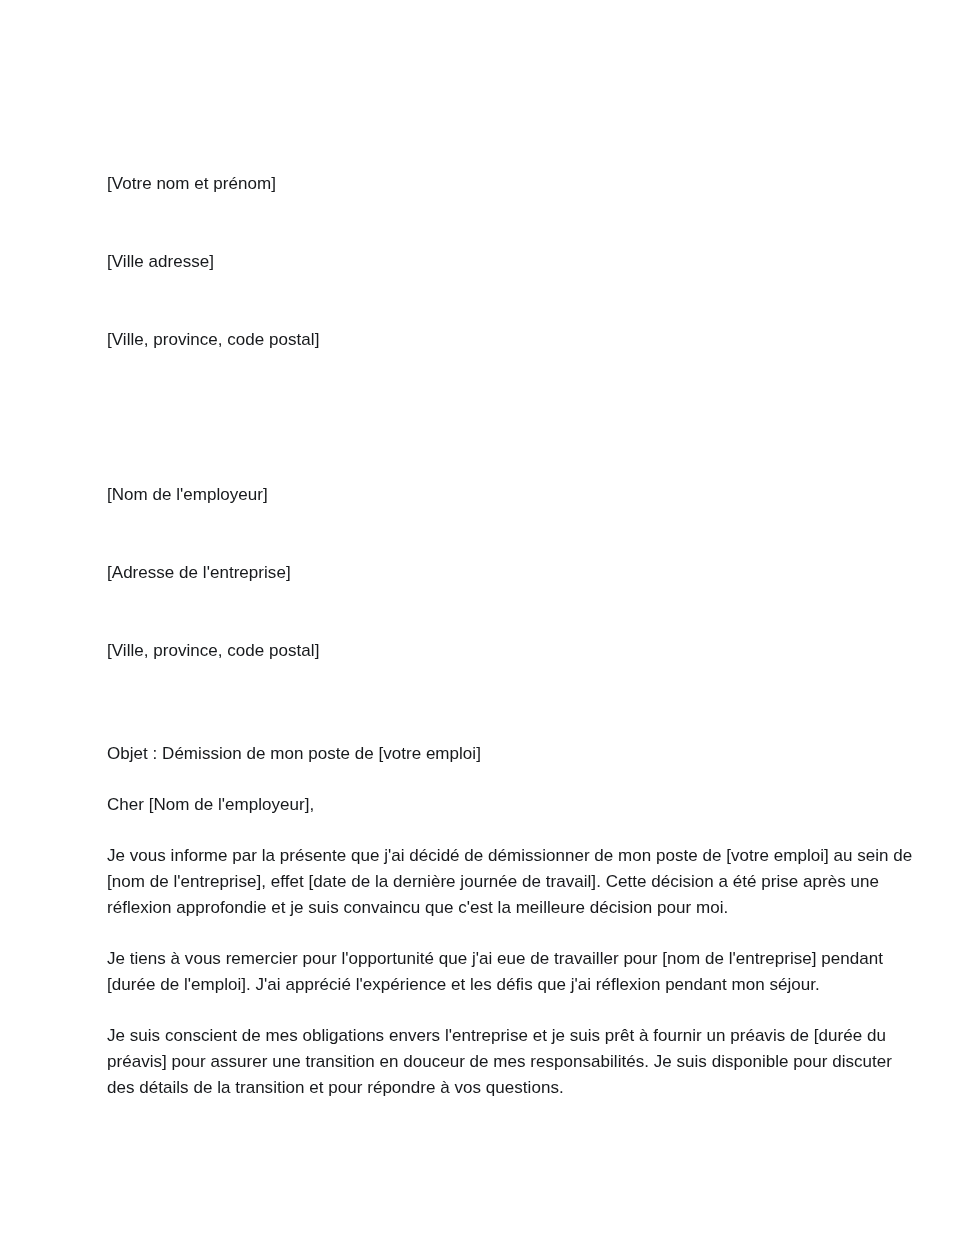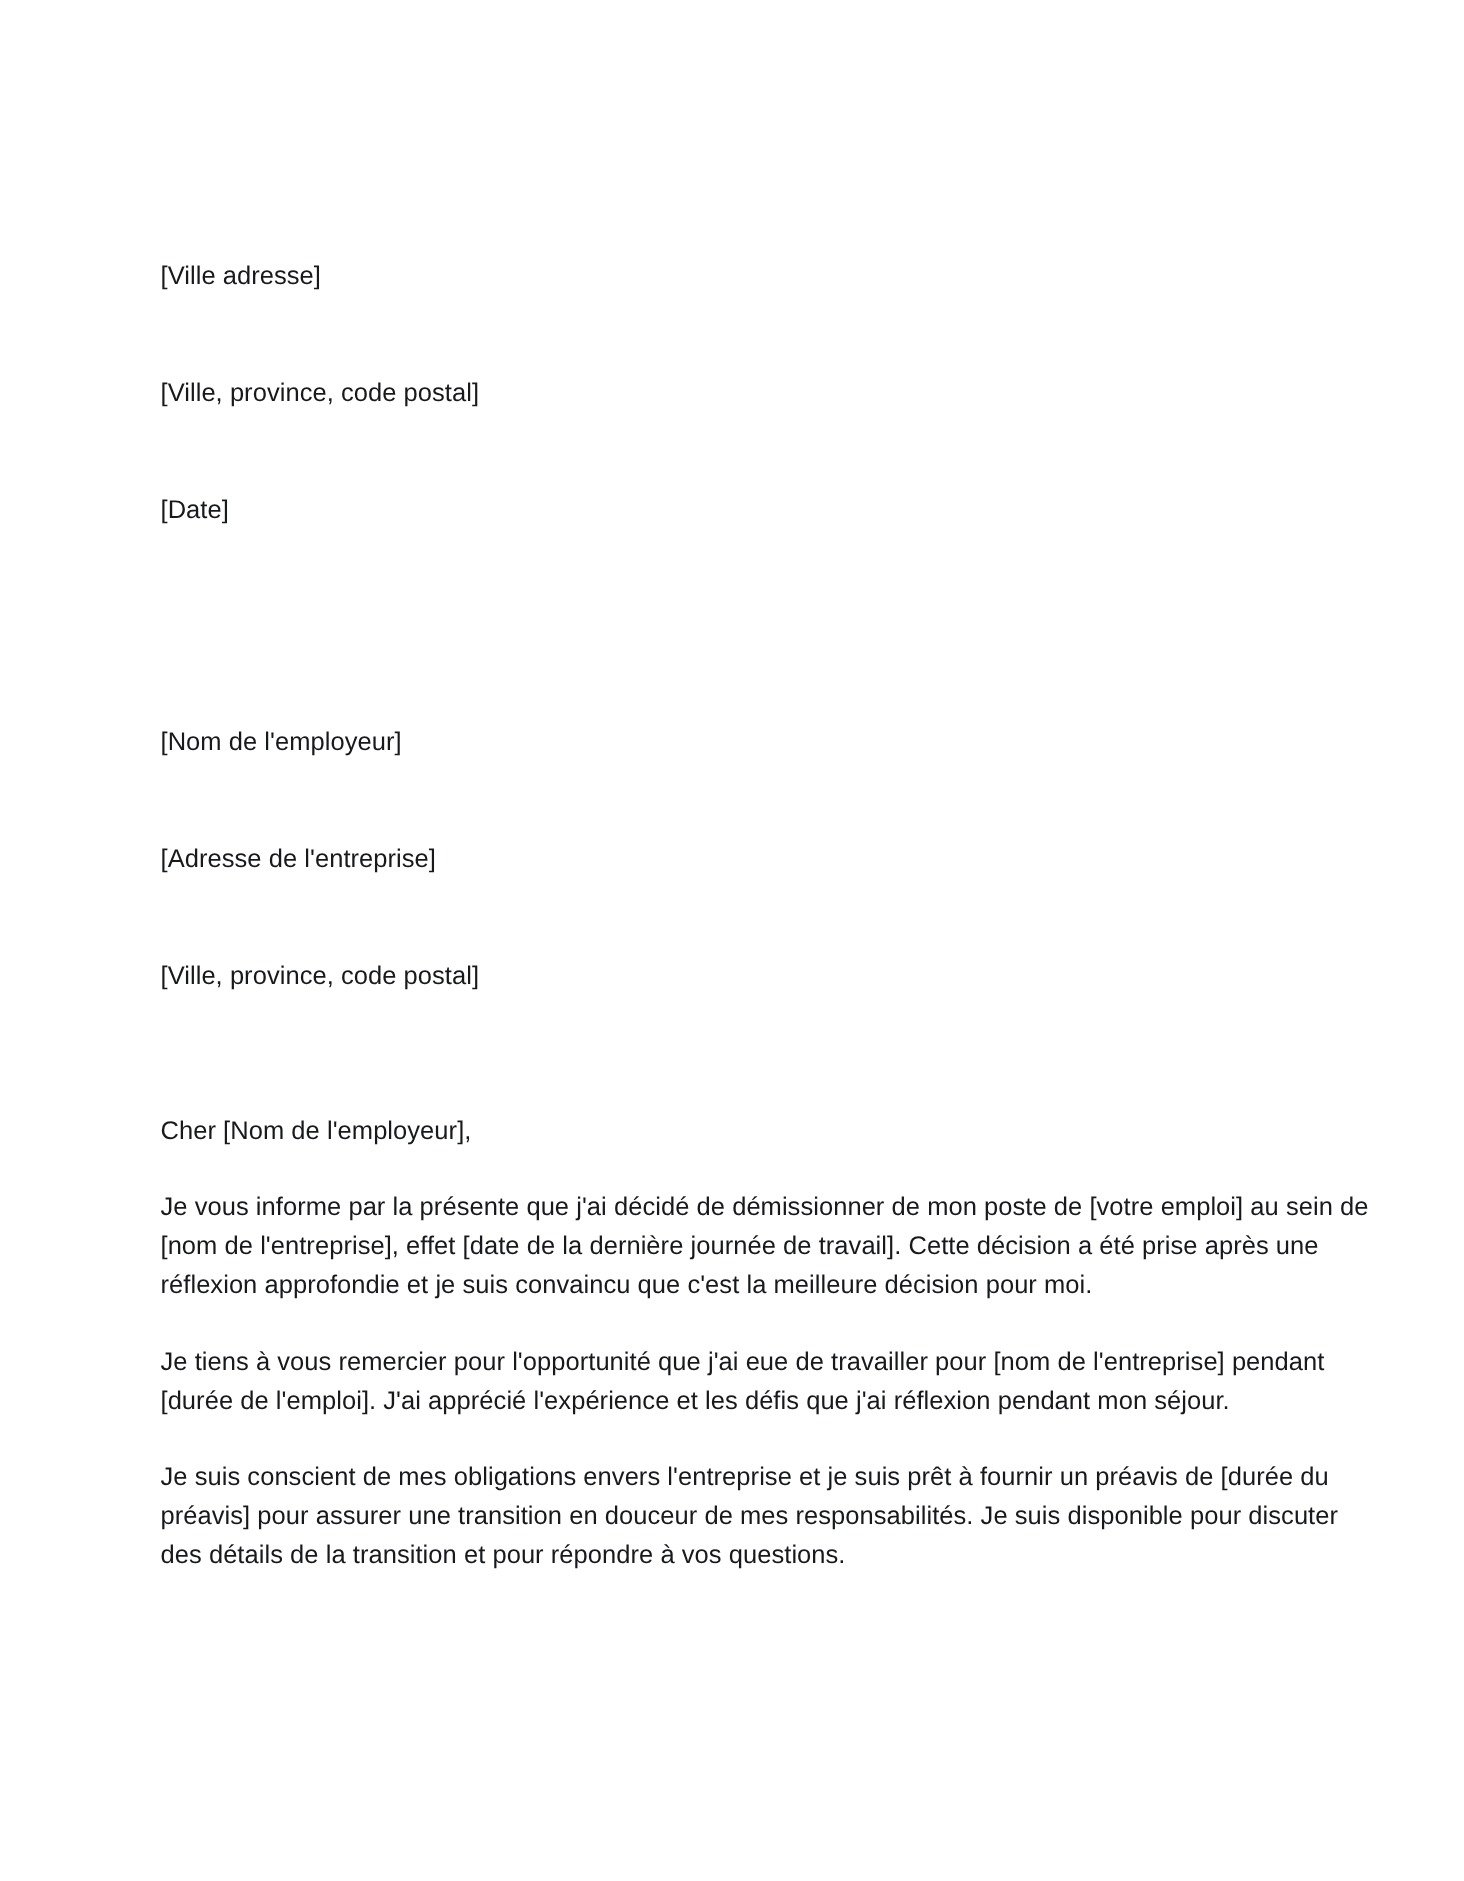--- a/index.html
+++ b/index.html
@@ -48,31 +48,32 @@
     text-align: left;
   }
 </style>
 </head>
 <body>
 
 <div class="page">
   <div class="letter">
 
     <div class="block">
+      <span class="addr-line">[Votre nom et prénom]</span>
       <span class="addr-line">[Ville adresse]</span>
       <span class="addr-line">[Ville, province, code postal]</span>
-      <span class="addr-line">[Date]</span>
     </div>
 
     <div class="block">
       <span class="addr-line">[Nom de l'employeur]</span>
       <span class="addr-line">[Adresse de l'entreprise]</span>
       <span class="addr-line">[Ville, province, code postal]</span>
     </div>
 
+    <p class="block para">Objet : Démission de mon poste de [votre emploi]</p>
 
     <p class="block para">Cher [Nom de l'employeur],</p>
 
     <p class="block para">Je vous informe par la présente que j'ai décidé de démissionner de mon poste de [votre emploi] au sein de [nom de l'entreprise], effet [date de la dernière journée de travail]. Cette décision a été prise après une réflexion approfondie et je suis convaincu que c'est la meilleure décision pour moi.</p>
 
     <p class="block para">Je tiens à vous remercier pour l'opportunité que j'ai eue de travailler pour [nom de l'entreprise] pendant [durée de l'emploi]. J'ai apprécié l'expérience et les défis que j'ai réflexion pendant mon séjour.</p>
 
     <p class="block para">Je suis conscient de mes obligations envers l'entreprise et je suis prêt à fournir un préavis de [durée du préavis] pour assurer une transition en douceur de mes responsabilités. Je suis disponible pour discuter des détails de la transition et pour répondre à vos questions.</p>
 
   </div>

